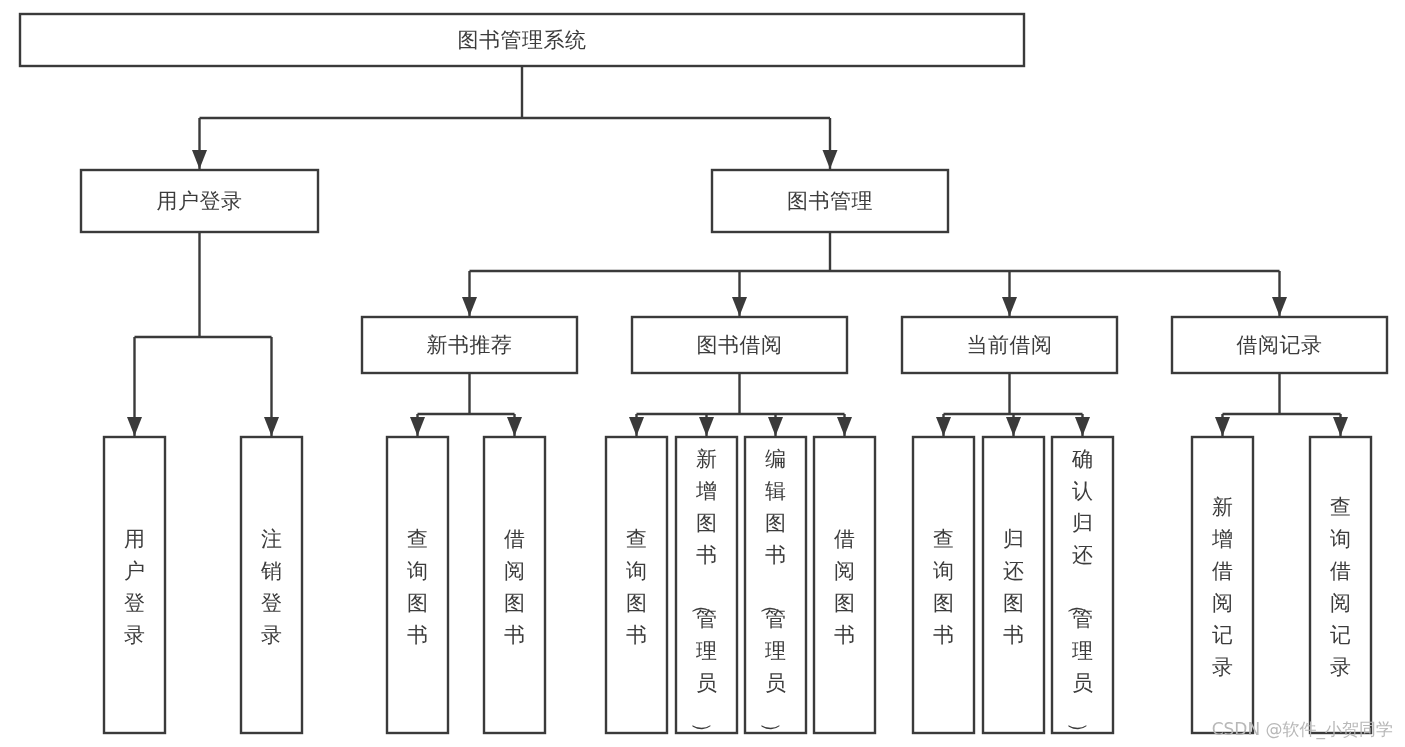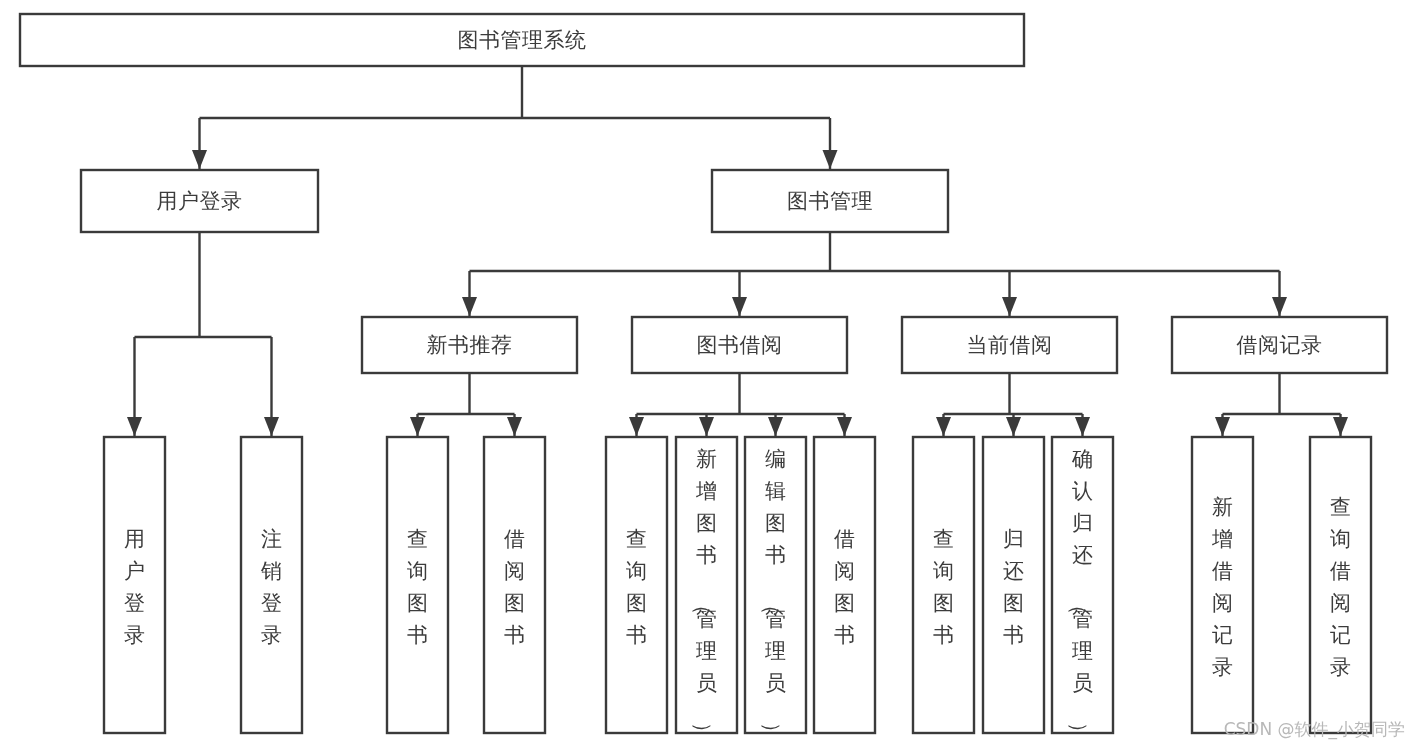--- a/index.html
+++ b/index.html
@@ -51,21 +51,21 @@
   }
   .node-label-v {
     font-family: "DejaVu Sans", "Liberation Sans", sans-serif;
     font-size: 21px;
     fill: #3c3c3c;
     text-anchor: middle;
     letter-spacing: 0px;
   }
   .watermark {
     position: absolute;
-    right: 0;
+    right: 12px;
     bottom: 6px;
     font-family: "DejaVu Sans", "Liberation Sans", sans-serif;
     font-size: 17px;
     color: #b8b8b8;
     white-space: nowrap;
     pointer-events: none;
   }
 </style>
 </head>
 <body>

